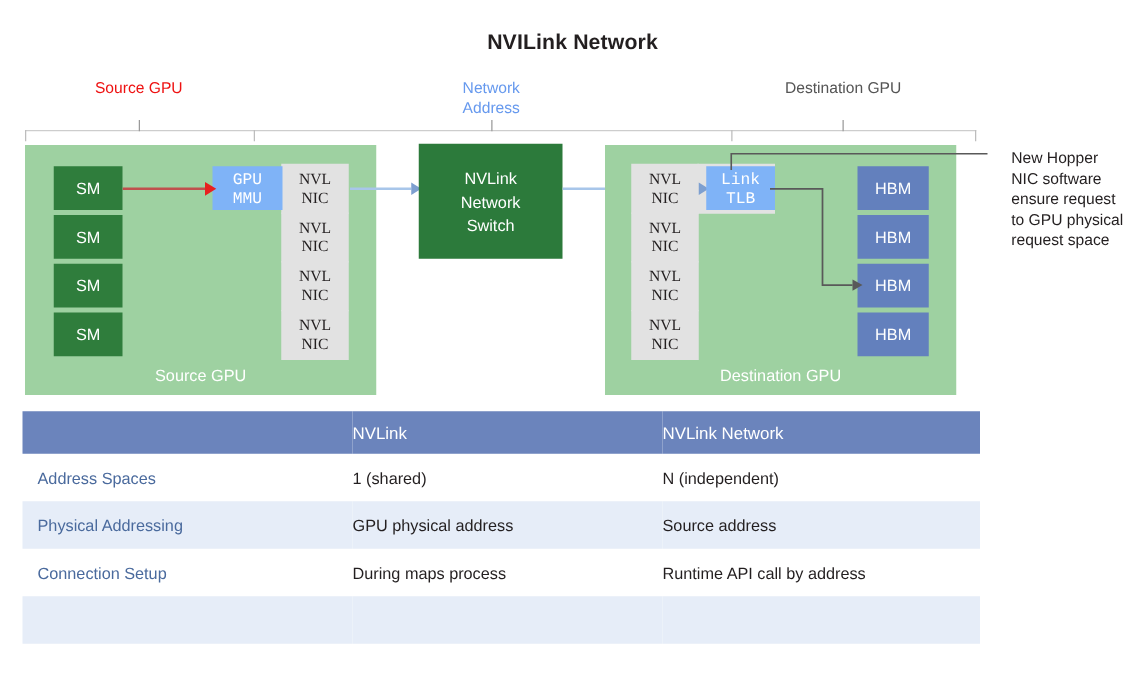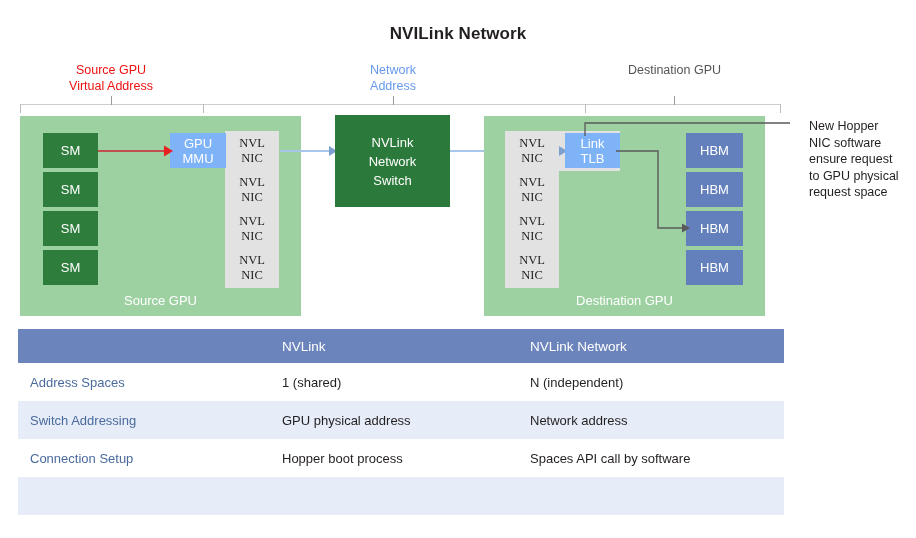--- a/index.html
+++ b/index.html
@@ -108,20 +108,21 @@
     position: absolute;
     background: #7fb3f7;
     color: #ffffff;
     font-size: 13px;
     line-height: 15px;
     display: flex;
     flex-direction: column;
     align-items: center;
     justify-content: center;
     text-align: center;
+    font-family: Liberation Mono, monospace;
   }
   .blue-chip span { display: block; }
   .switch-box {
     position: absolute;
     background: #2c7a3b;
     color: #ffffff;
     font-size: 13px;
     line-height: 19px;
     display: flex;
     flex-direction: column;
@@ -179,21 +180,20 @@
 </style>
 </head>
 <body>
 
 <div id="stage">
 
   <div class="title">NVILink Network</div>
 
   <div class="zone-label zl-source" style="left:36px; top:62px; width:150px;">
     <span>Source GPU</span>
-    <span>Virtual Address</span>
   </div>
   <div class="zone-label zl-network" style="left:333px; top:62px; width:120px;">
     <span>Network</span>
     <span>Address</span>
   </div>
   <div class="zone-label zl-dest" style="left:597px; top:62px; width:155px;">
     <span>Destination GPU</span>
   </div>
 
   <div class="bracket-line" style="left:20px; top:104px; width:761px;"></div>
@@ -337,28 +337,28 @@
         <th class="c2">NVLink Network</th>
       </tr>
     </thead>
     <tbody>
       <tr>
         <td class="c0 rowhdr">Address Spaces</td>
         <td class="c1 val">1 (shared)</td>
         <td class="c2 val">N (independent)</td>
       </tr>
       <tr class="alt">
-        <td class="c0 rowhdr">Switch Addressing</td>
+        <td class="c0 rowhdr">Physical Addressing</td>
         <td class="c1 val">GPU physical address</td>
-        <td class="c2 val">Network address</td>
+        <td class="c2 val">Source address</td>
       </tr>
       <tr>
         <td class="c0 rowhdr">Connection Setup</td>
-        <td class="c1 val">Hopper boot process</td>
-        <td class="c2 val">Spaces API call by software</td>
+        <td class="c1 val">During maps process</td>
+        <td class="c2 val">Runtime API call by address</td>
       </tr>
       <tr class="alt tbl-tailrow">
         <td class="c0"></td>
         <td class="c1"></td>
         <td class="c2"></td>
       </tr>
     </tbody>
   </table>
 
 </div>

